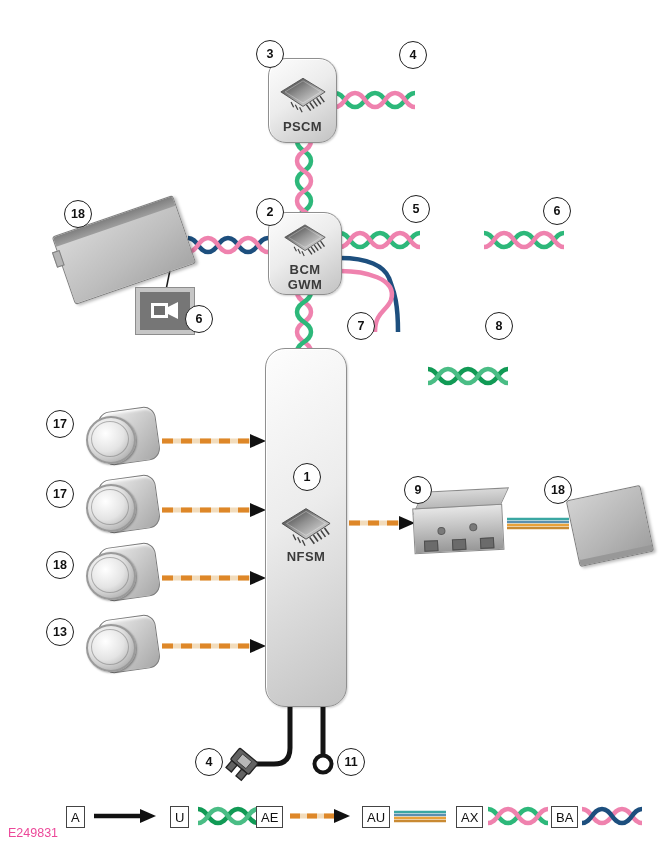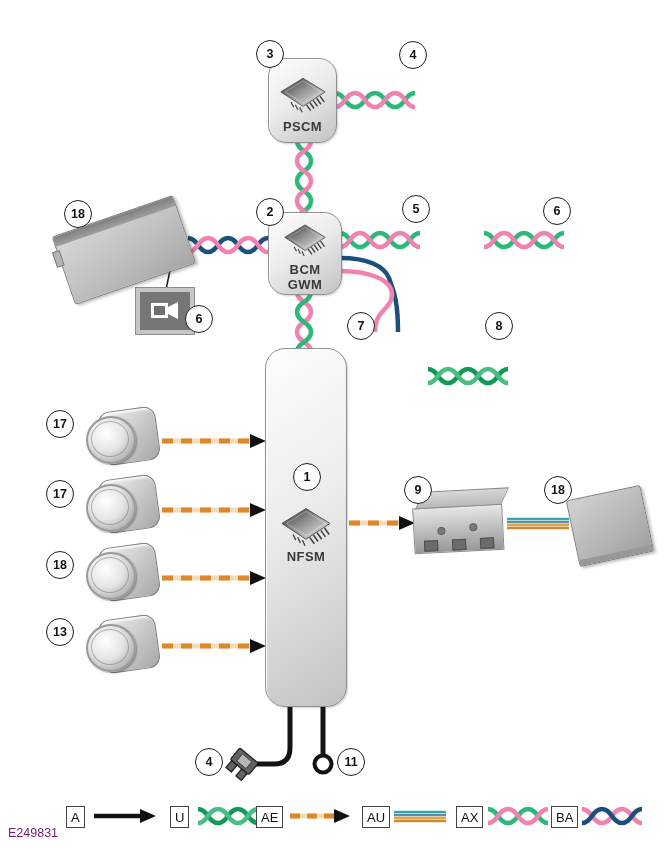--- a/index.html
+++ b/index.html
@@ -39,21 +39,21 @@
              background:linear-gradient(#d8d8d8,#aeaeae);border:1px solid #8a8a8a;}
   .amp .bodyface{position:absolute;left:0;top:16px;width:88px;height:44px;
              background:linear-gradient(#e6e6e6,#979797);border:1px solid #8a8a8a;}
   .amp .slot{position:absolute;bottom:4px;width:12px;height:9px;background:#6b6b6b;border:1px solid #4f4f4f;}
   .amp .dot{position:absolute;width:6px;height:6px;border-radius:50%;background:#7a7a7a;border:1px solid #5c5c5c;}
   .camera-box{position:absolute;z-index:2;left:136px;top:288px;width:50px;height:38px;
              background:#767676;border:4px solid #c6c6c6;outline:1px solid #8d8d8d;
              display:flex;align-items:center;justify-content:center;}
   .legend-code{position:absolute;z-index:2;height:20px;padding:0 4px;border:1px solid #444;background:#fff;
              display:flex;align-items:center;justify-content:center;font-size:13px;color:#111;}
-  .figure-id{position:absolute;z-index:2;left:8px;top:826px;font-size:12.5px;color:#701a75;}
+  .figure-id{position:absolute;z-index:2;left:8px;top:826px;font-size:12.5px;color:#ec4899;}
 </style>
 </head>
 <body>
 
 <div id="stage">
 
   <svg width="0" height="0" style="position:absolute">
     <defs>
       <linearGradient id="gchip" x1="0" y1="0" x2="1" y2="1">
         <stop offset="0" stop-color="#2e2e2e"></stop>

